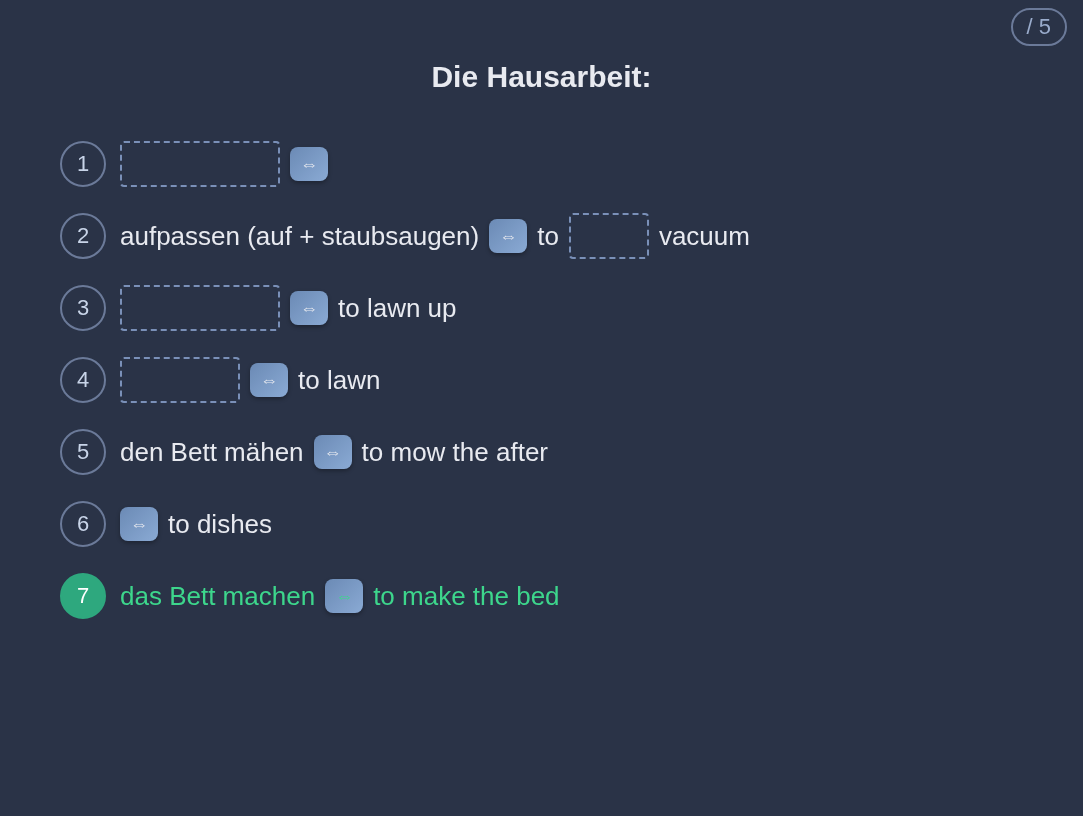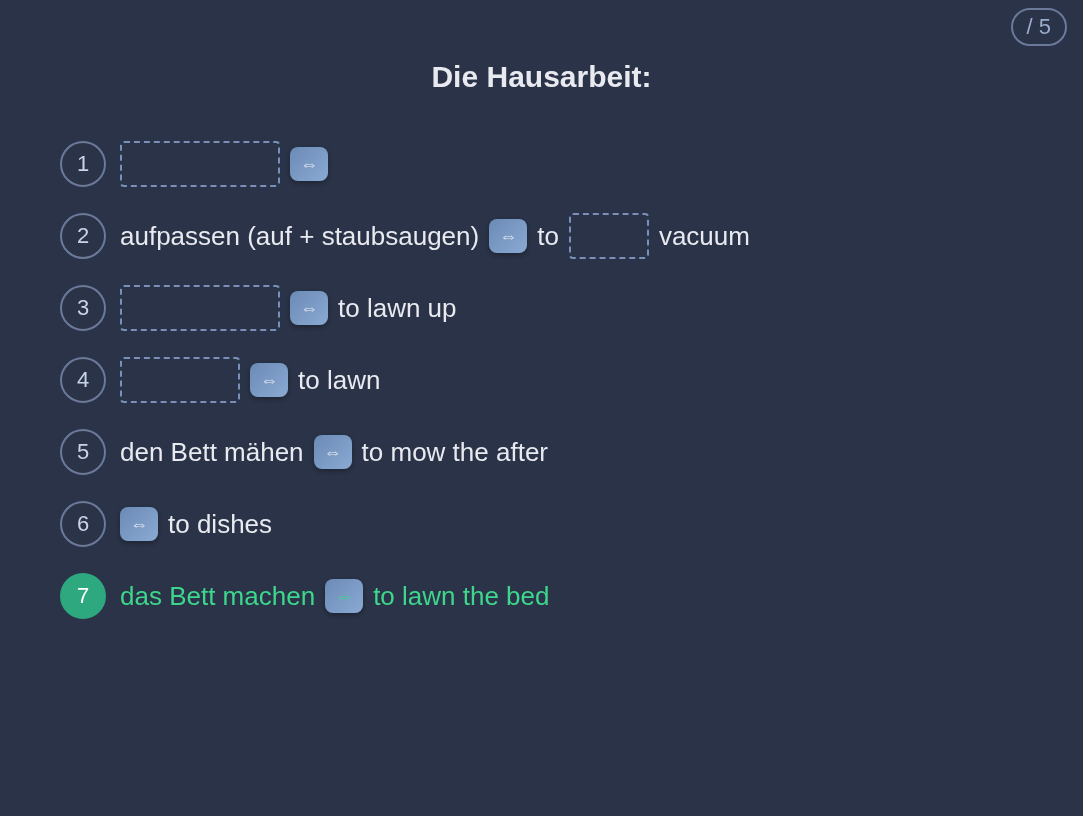--- a/index.html
+++ b/index.html
@@ -172,17 +172,17 @@
         <span class="vocab-text">
           <span class="swap-icon">⇔</span>
           <span>to dishes</span>
         </span>
       </div>
       <div class="vocab-row">
         <div class="number-circle highlight">7</div>
         <span class="vocab-text highlight">
           <span>das Bett machen</span>
           <span class="swap-icon">⇔</span>
-          <span>to lawn the bed</span>
+          <span>to make the bed</span>
         </span>
       </div>
     </div>
 </div>
 
 </body></html>

